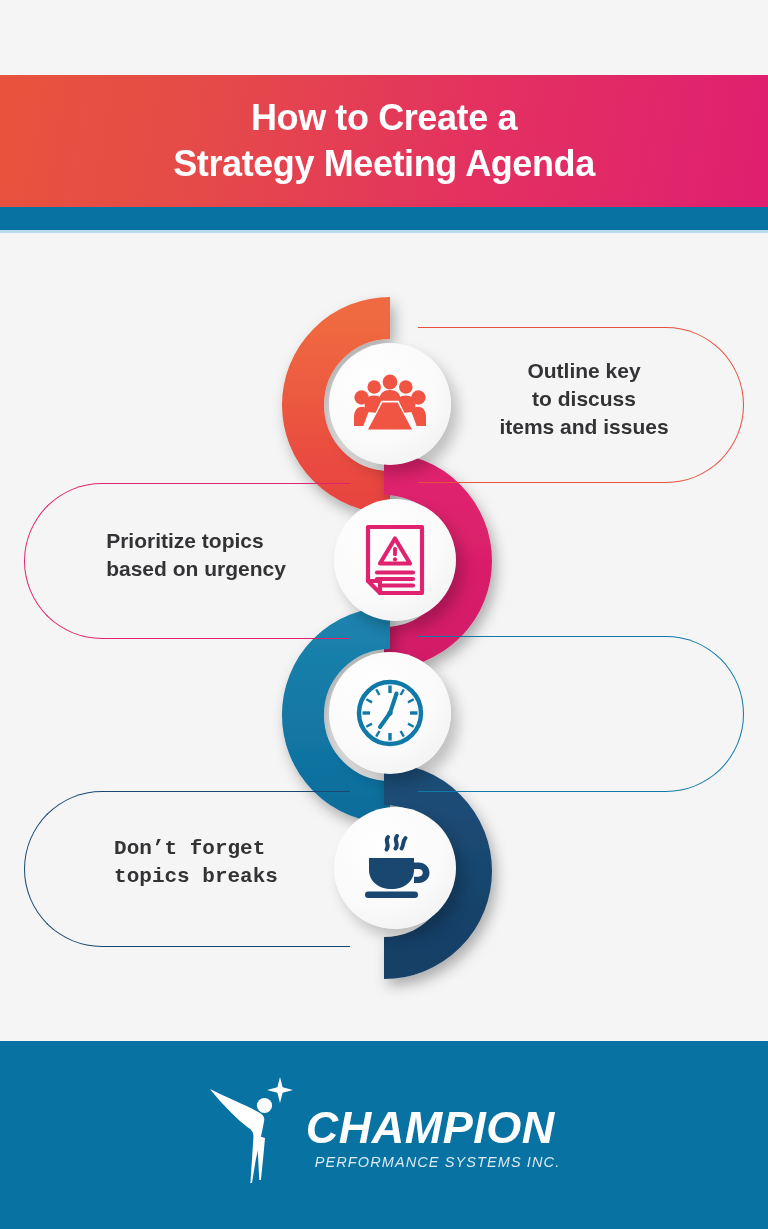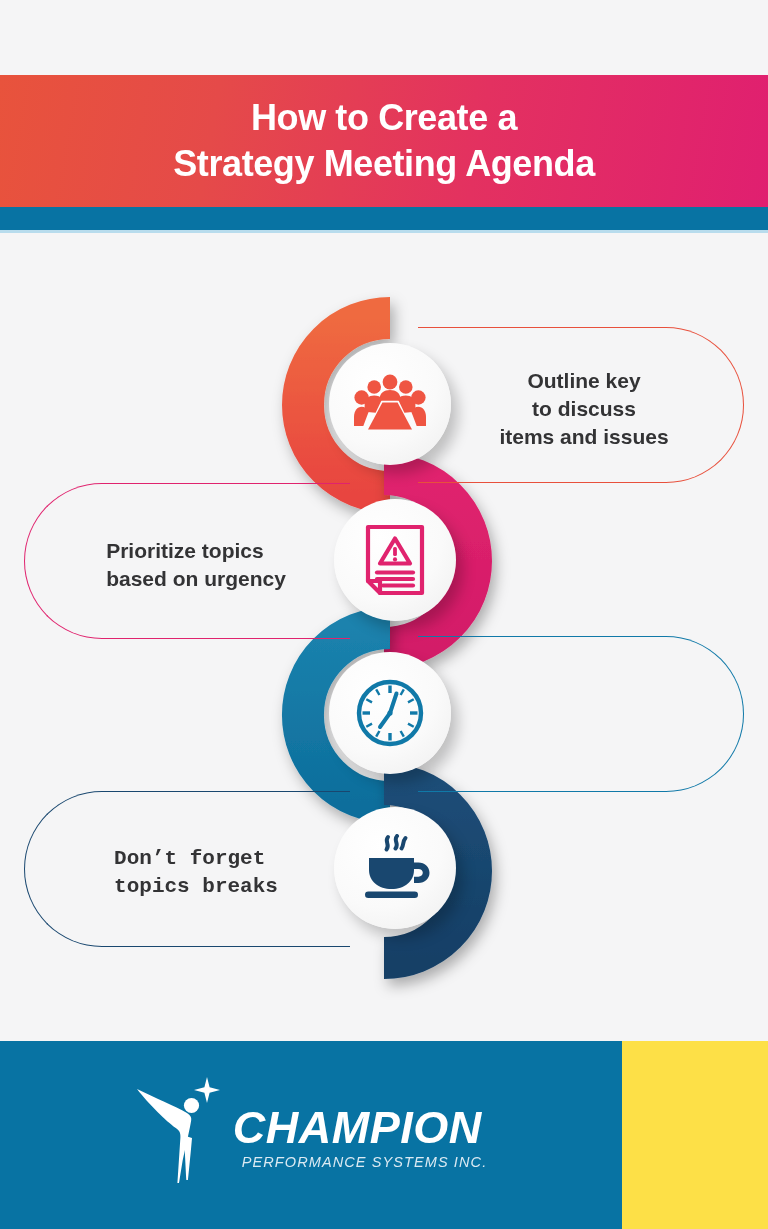--- a/index.html
+++ b/index.html
@@ -7,21 +7,21 @@
     padding: 0;
     background: #ffffff;
   }
   body {
     font-family: "Liberation Sans", sans-serif;
   }
   .page {
     position: relative;
     width: 768px;
     height: 1229px;
-    background: #fde047;
+    background: #22c55e;
     overflow: hidden;
   }
 
   
   .top-strip {
     position: absolute;
     top: 0; left: 0;
     width: 768px;
     height: 75px;
     background: #f5f5f6;
@@ -116,21 +116,21 @@
   }
 
   .step-1 .pill { border-color: #e8503c; }
   .step-2 .pill { border-color: #e0236e; }
   .step-3 .pill { border-color: #1079a8; }
   .step-4 .pill { border-color: #19476f; }
 
   
   .label {
     position: absolute;
-    top: 14px;
+    top: 4px;
     width: 300px;
     height: 156px;
     display: flex;
     align-items: center;
     color: #333335;
     font-size: 21px;
     font-weight: bold;
     line-height: 1.34;
   }
   .label-right {
@@ -162,21 +162,21 @@
   }
   .icon-circle.pos-a { left: 329px; top: 26px; }
   .icon-circle.pos-b { left: 334px; top: 26px; }
 
   .icon-circle svg { display: block; }
 
   
   .footer {
     position: absolute;
     top: 1041px; left: 0;
-    width: 622px;
+    width: 768px;
     height: 188px;
     background: #0873a3;
     display: flex;
     align-items: center;
     justify-content: center;
   }
   .logo {
     display: flex;
     align-items: center;
     transform: translateY(-4px);

